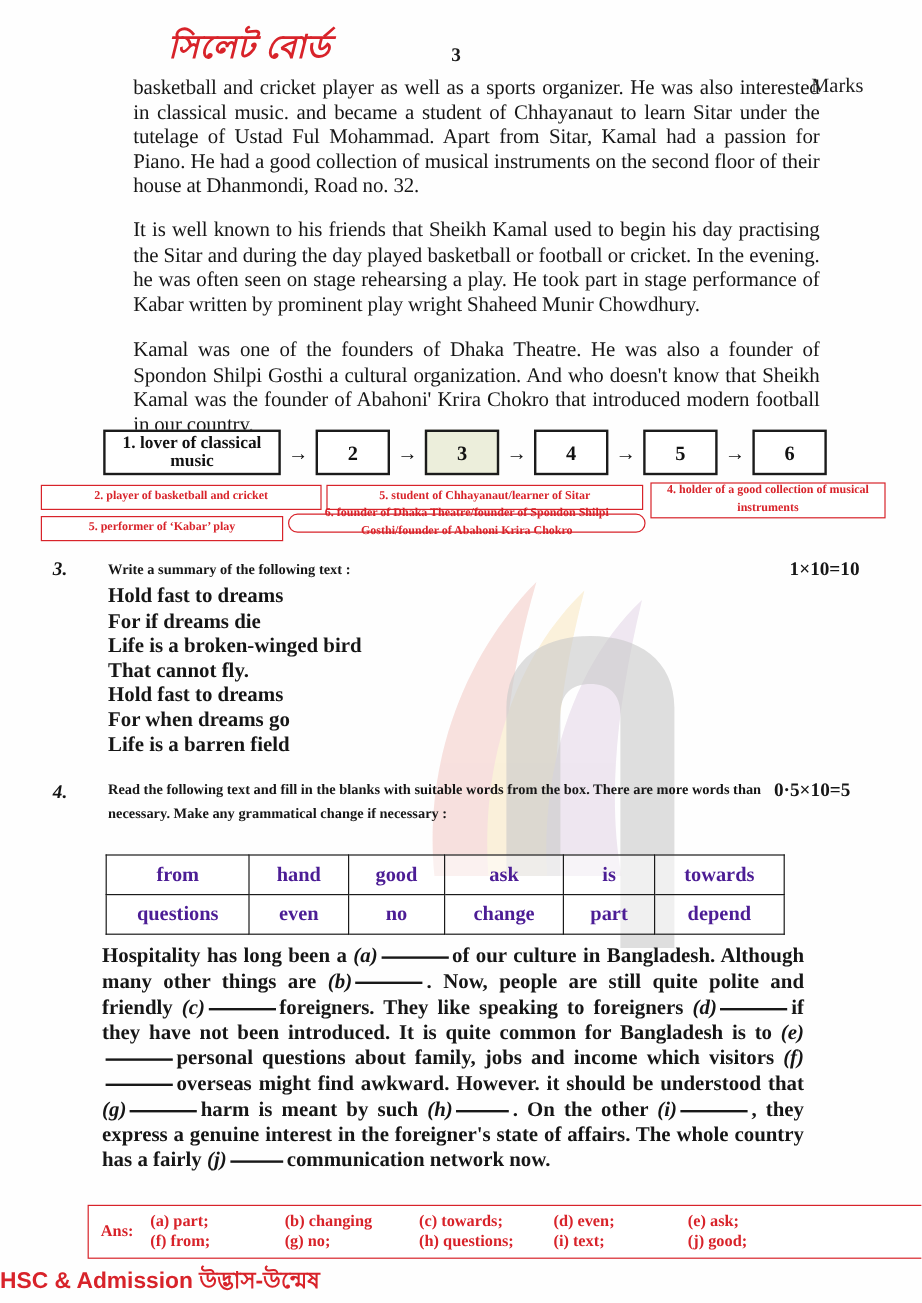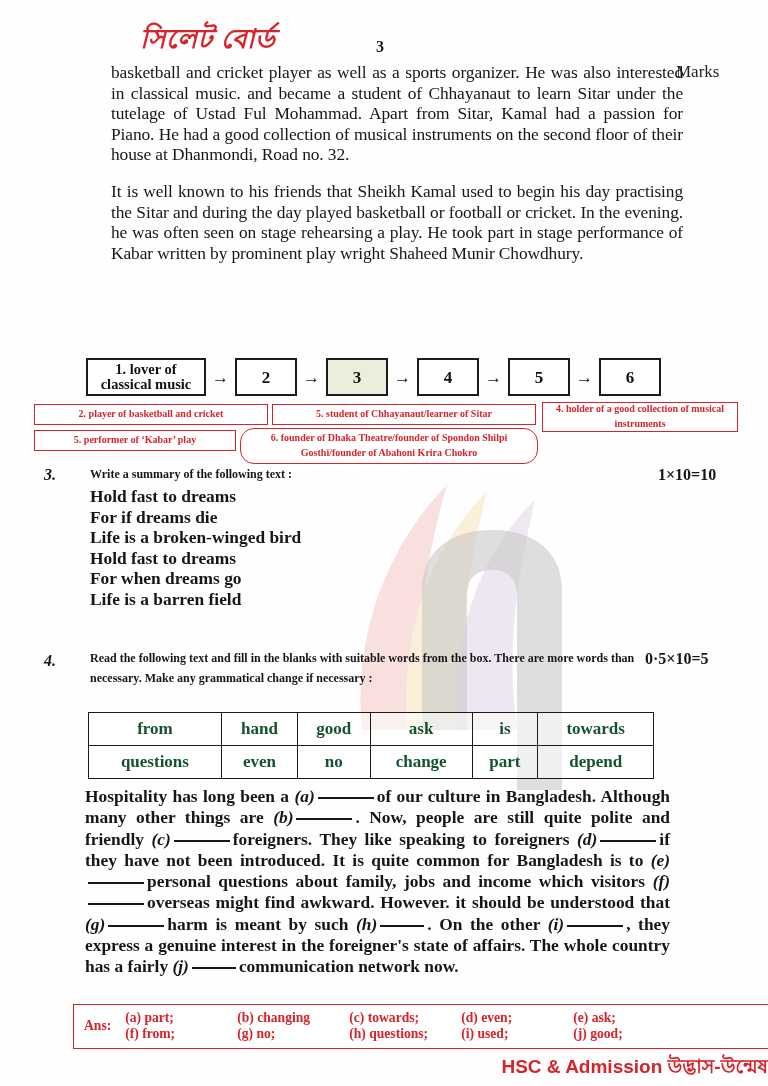--- a/index.html
+++ b/index.html
@@ -92,21 +92,21 @@
     align-items: center;
     justify-content: center;
     text-align: center;
     font-size: 14.5px;
     font-weight: bold;
     line-height: 15px;
     color: #121212;
     background: #ffffff;
     height: 38px;
   }
-  .flow-box.wide { width: 120px; padding: 0 4px; }
+  .flow-box.wide { width: 148px; padding: 0 4px; }
   .flow-box.num  { width: 62px; font-size: 17px; }
   .flow-box.hl   { background: #eceedb; }
   .flow-arrow {
     font-size: 17px;
     color: #111;
     padding: 0 6px;
     line-height: 1;
   }
 
   
@@ -123,21 +123,21 @@
     align-items: center;
     justify-content: center;
     background: rgba(255,255,255,0.82);
     padding: 2px 4px;
     box-sizing: border-box;
   }
   #ansbox-2 { left: 34px;  top: 404px; width: 234px; height: 21px; }
   #ansbox-3 { left: 272px; top: 404px; width: 264px; height: 21px; }
   #ansbox-4 { left: 542px; top: 402px; width: 196px; height: 30px; }
   #ansbox-5 { left: 34px;  top: 430px; width: 202px; height: 21px; }
-  #ansbox-6 { left: 240px; top: 428px; width: 298px; height: 36px; border-radius: 14px; }
+  #ansbox-6 { left: 240px; top: 428px; width: 298px; height: 16px; border-radius: 14px; }
 
   
   .q-num {
     position: absolute;
     z-index: 2;
     font-size: 16px;
     font-weight: bold;
     font-style: italic;
     color: #141414;
   }
@@ -180,23 +180,23 @@
     z-index: 2;
     border-collapse: collapse;
     width: 566px;
     background: rgba(255,255,255,0.55);
   }
   #wordbox td {
     border: 1.8px solid #1b1b1b;
     text-align: center;
     font-size: 17px;
     font-weight: bold;
-    color: #14532d;
+    color: #4c1d95;
     height: 30px;
-    padding: 1px 2px;
+    padding: 1px 16px;
   }
 
   
   #cloze {
     position: absolute;
     left: 85px;
     top: 786px;
     width: 585px;
     z-index: 2;
     font-size: 17.4px;
@@ -236,21 +236,21 @@
   #final-ans td { padding: 0 0 0 0; white-space: nowrap; }
   .ans-lead { padding-right: 14px !important; }
   .ans-cell { width: 112px; }
 
   
   #footer {
     position: absolute;
     left: 0;
     top: 1052px;
     width: 768px;
-    text-align: right;
+    text-align: left;
     z-index: 3;
     font-family: "Liberation Sans", "DejaVu Sans", sans-serif;
     font-size: 19px;
     font-weight: bold;
     color: #d8232a;
   }
 </style>
 </head>
 <body>
 
@@ -264,20 +264,21 @@
     </g>
     <path d="M70 300 L70 160 C70 120, 100 100, 140 100 C180 100, 210 120, 210 160 L210 360 L165 360 L165 165 C165 148, 155 140, 140 140 C125 140, 115 148, 115 165 L115 300 Z" fill="#c9c9c9" opacity="0.62"></path>
   </svg>
 
   <div id="board-title">সিলেট বোর্ড</div>
   <div id="page-number">3</div>
   <div id="marks-label">Marks</div>
 
   <div class="prose" id="para1">basketball and cricket player as well as a sports organizer. He was also interested in classical music. and became a student of Chhayanaut to learn Sitar under the tutelage of Ustad Ful Mohammad. Apart from Sitar, Kamal had a passion for Piano. He had a good collection of musical instruments on the second floor of their house at Dhanmondi, Road no. 32.</div>
   <div class="prose" id="para2">It is well known to his friends that Sheikh Kamal used to begin his day practising the Sitar and during the day played basketball or football or cricket. In the evening. he was often seen on stage rehearsing a play. He took part in stage performance of Kabar written by prominent play wright Shaheed  Munir Chowdhury.</div>
+  <div class="prose" id="para3">Kamal was one of the founders of Dhaka Theatre. He was also a founder of Spondon Shilpi Gosthi a cultural organization. And who doesn't know that Sheikh Kamal was the founder of Abahoni' Krira Chokro that introduced modern football in our country.</div>
 
   <div id="flow">
     <div class="flow-box wide">1. lover of classical music</div>
     <div class="flow-arrow">→</div>
     <div class="flow-box num">2</div>
     <div class="flow-arrow">→</div>
     <div class="flow-box num hl">3</div>
     <div class="flow-arrow">→</div>
     <div class="flow-box num">4</div>
     <div class="flow-arrow">→</div>
@@ -292,20 +293,21 @@
   <div class="ans-box" id="ansbox-5">5. performer of ‘Kabar’ play</div>
   <div class="ans-box" id="ansbox-6">6. founder of Dhaka Theatre/founder of Spondon Shilpi Gosthi/founder of Abahoni Krira Chokro</div>
 
   <div class="q-num" id="q3-num">3.</div>
   <div class="q-body" id="q3-stem">Write a summary of the following text :</div>
   <div class="q-marks" id="q3-marks">1×10=10</div>
   <div id="q3-poem">
     <div>Hold fast to dreams</div>
     <div>For if dreams die</div>
     <div>Life is a broken-winged bird</div>
+    <div>That cannot fly.</div>
     <div>Hold fast to dreams</div>
     <div>For when dreams go</div>
     <div>Life is a barren field</div>
   </div>
 
   <div class="q-num" id="q4-num">4.</div>
   <div class="q-body" id="q4-body">Read the following text and fill in the blanks with suitable words from the box. There are more words than necessary. Make any grammatical change if necessary :</div>
   <div class="q-marks" id="q4-marks">0·5×10=5</div>
 
   <table id="wordbox">
@@ -339,21 +341,21 @@
         <td class="ans-cell">(a) part;</td>
         <td class="ans-cell">(b) changing</td>
         <td class="ans-cell">(c) towards;</td>
         <td class="ans-cell">(d) even;</td>
         <td class="ans-cell">(e) ask;</td>
       </tr>
       <tr>
         <td class="ans-cell">(f) from;</td>
         <td class="ans-cell">(g) no;</td>
         <td class="ans-cell">(h) questions;</td>
-        <td class="ans-cell">(i) used;</td>
+        <td class="ans-cell">(i) text;</td>
         <td class="ans-cell">(j) good;</td>
       </tr>
     </tbody>
       </table>
   </div>
 
   <div id="footer">HSC &amp; Admission উদ্ভাস-উন্মেষ</div>
 
 </div>
 

